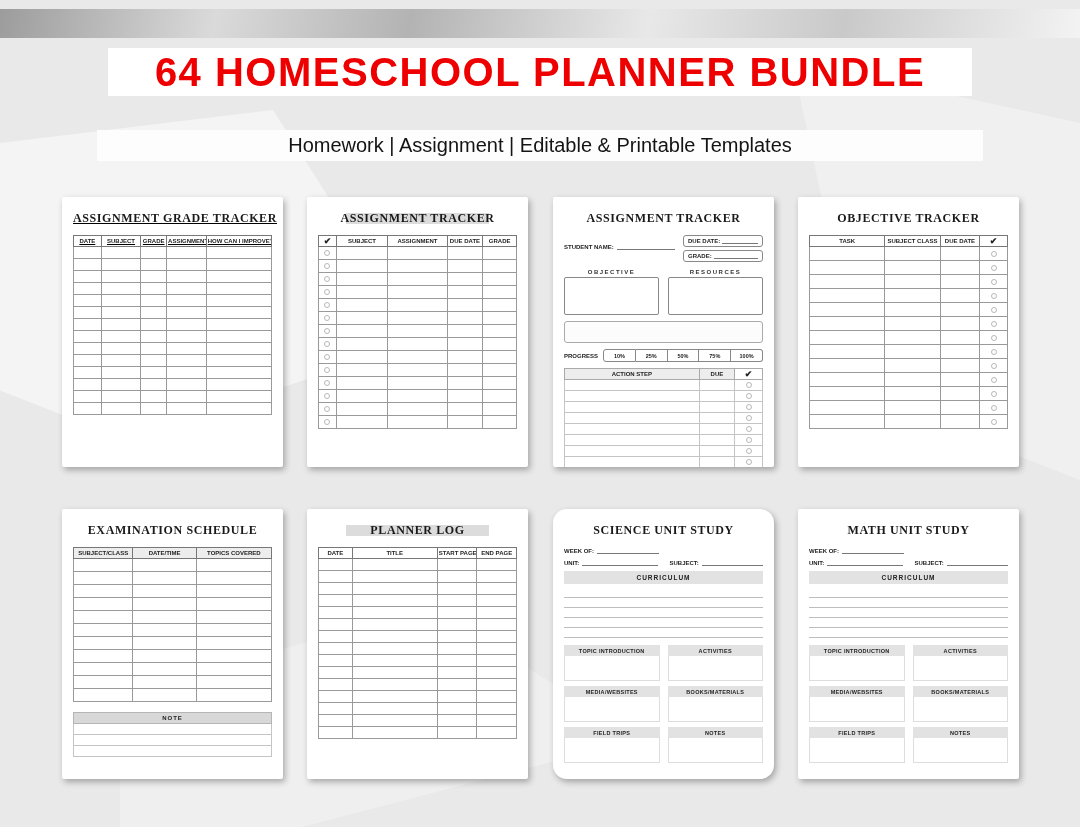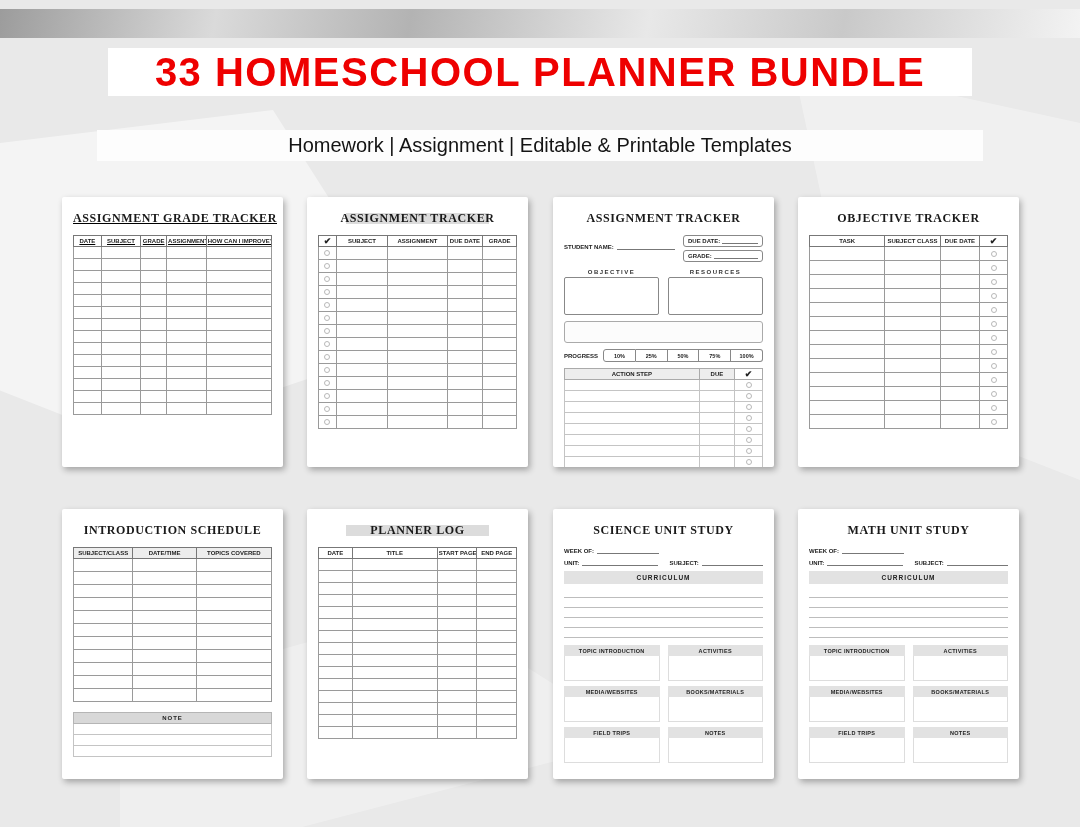--- a/index.html
+++ b/index.html
@@ -21,21 +21,21 @@
   .band-title{position:absolute;left:108px;top:48px;width:864px;height:48px;background:#fff;
     display:flex;align-items:center;justify-content:center;}
   .band-title span{color:#ee0000;font-weight:bold;font-size:40px;letter-spacing:1.5px;white-space:nowrap;}
   .band-sub{position:absolute;left:97px;top:130px;width:886px;height:31px;background:#fdfdfd;
     display:flex;align-items:center;justify-content:center;font-size:20px;color:#141414;}
 
   
   .page{position:absolute;width:221px;height:270px;background:#fff;z-index:0;
     box-shadow:2px 3px 6px rgba(0,0,0,.3);padding:10px 11px;overflow:hidden;border-radius:2px;}
   #p1{left:62px;top:197px;text-decoration:underline;} #p2{left:307px;top:197px;} #p3{left:553px;top:197px;} #p4{left:798px;top:197px;}
-  #p5{left:62px;top:509px;} #p6{left:307px;top:509px;} #p7{left:553px;top:509px;} #p8{left:798px;top:509px;}
+  #p5{left:62px;top:509px;} #p6{left:307px;top:509px;} #p7{left:553px;top:509px;border-radius:14px;} #p8{left:798px;top:509px;}
 
   .ptitle{font-family:"Liberation Serif",serif;font-weight:bold;font-size:12px;text-align:center;
     letter-spacing:.6px;margin:4px 0 9px;color:#1a1a1a;white-space:nowrap;}
   .hl{background:linear-gradient(#dcdcdc,#dcdcdc) center/72% 11px no-repeat;}
 
   
   .ptable{width:100%;border-collapse:collapse;table-layout:fixed;}
   .ptable th{border:1px solid #777;font-size:6px;font-weight:bold;padding:2px 1px;text-align:center;
     color:#222;overflow:hidden;white-space:nowrap;}
   .ptable td{border:1px solid #9a9a9a;height:12px;}
@@ -96,21 +96,21 @@
 </style>
 </head>
 <body>
 
 <div class="topbar"></div>
 <div class="shape s1"></div>
 <div class="shape s2"></div>
 <div class="shape s3"></div>
 
 <div class="band-title">
-  <span>33 HOMESCHOOL PLANNER BUNDLE</span>
+  <span>64 HOMESCHOOL PLANNER BUNDLE</span>
 </div>
 <div class="band-sub">Homework | Assignment | Editable &amp; Printable Templates</div>
 
 <div class="page" id="p1">
   <div class="ptitle">ASSIGNMENT  GRADE TRACKER</div>
   <table class="ptable t-p1">
       <thead>
         <tr>
           <th>DATE</th>
           <th>SUBJECT</th>
@@ -587,21 +587,21 @@
           <td></td>
           <td>
             <span class="circle"></span>
           </td>
         </tr>
       </tbody>
     </table>
 </div>
 
 <div class="page" id="p5">
-  <div class="ptitle">INTRODUCTION SCHEDULE</div>
+  <div class="ptitle">EXAMINATION SCHEDULE</div>
   <table class="ptable t-p5">
       <thead>
         <tr>
           <th>SUBJECT/CLASS</th>
           <th>DATE/TIME</th>
           <th>TOPICS COVERED</th>
         </tr>
       </thead>
       <tbody>
         <tr>

